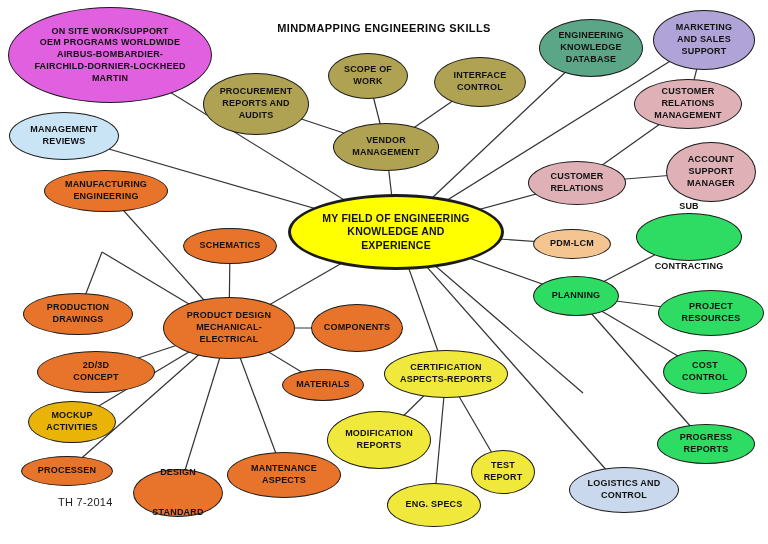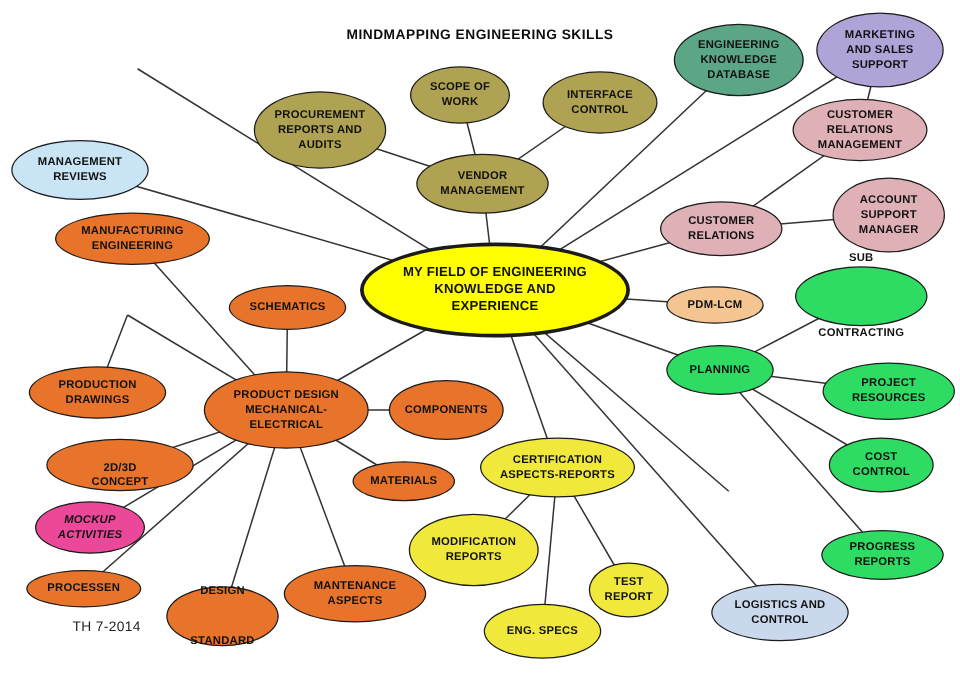--- a/index.html
+++ b/index.html
@@ -66,20 +66,27 @@
       <line x1="446" y1="374" x2="379" y2="440"></line>
       <line x1="446" y1="374" x2="503" y2="472"></line>
       <line x1="446" y1="374" x2="434" y2="505"></line>
     </svg>
   <div id="nodes">
       <div class="node" style="left: 288px; top: 194px; width: 216px; height: 76px; background: rgb(255, 255, 0); border-width: 3px; font-size: 10.5px;">
         <div>MY FIELD OF ENGINEERING</div>
         <div>KNOWLEDGE AND</div>
         <div>EXPERIENCE</div>
       </div>
+      <div class="node" style="left: 8px; top: 7px; width: 204px; height: 96px; background: rgb(224, 96, 224);">
+        <div>ON SITE WORK/SUPPORT</div>
+        <div>OEM PROGRAMS WORLDWIDE</div>
+        <div>AIRBUS-BOMBARDIER-</div>
+        <div>FAIRCHILD-DORNIER-LOCKHEED</div>
+        <div>MARTIN</div>
+      </div>
       <div class="node" style="left: 9px; top: 112px; width: 110px; height: 48px; background: rgb(201, 228, 245);">
         <div>MANAGEMENT</div>
         <div>REVIEWS</div>
       </div>
       <div class="node" style="left: 203px; top: 73px; width: 106px; height: 62px; background: rgb(175, 162, 82);">
         <div>PROCUREMENT</div>
         <div>REPORTS AND</div>
         <div>AUDITS</div>
       </div>
       <div class="node" style="left: 328px; top: 53px; width: 80px; height: 46px; background: rgb(175, 162, 82);">
@@ -145,25 +152,25 @@
         <div>CONTROL</div>
       </div>
       <div class="node" style="left: 44px; top: 170px; width: 124px; height: 42px; background: rgb(232, 115, 42);">
         <div>MANUFACTURING</div>
         <div>ENGINEERING</div>
       </div>
       <div class="node" style="left: 23px; top: 293px; width: 110px; height: 42px; background: rgb(232, 115, 42);">
         <div>PRODUCTION</div>
         <div>DRAWINGS</div>
       </div>
-      <div class="node" style="left: 37px; top: 351px; width: 118px; height: 42px; background: rgb(232, 115, 42); justify-content: flex-end;">
+      <div class="node" style="left: 37px; top: 351px; width: 118px; height: 42px; background: rgb(232, 115, 42);">
         <div>2D/3D</div>
         <div>CONCEPT</div>
       </div>
-      <div class="node" style="left: 28px; top: 401px; width: 88px; height: 42px; background: #ec4899; font-style: italic;">
+      <div class="node" style="left: 28px; top: 401px; width: 88px; height: 42px; background: #eab308;">
         <div>MOCKUP</div>
         <div>ACTIVITIES</div>
       </div>
       <div class="node" style="left: 21px; top: 456px; width: 92px; height: 30px; background: rgb(232, 115, 42);">
         <div>PROCESSEN</div>
       </div>
       <div class="node" style="left: 133px; top: 469px; width: 90px; height: 48px; background: rgb(232, 115, 42); gap: 28px;">
         <div>DESIGN</div>
         <div>STANDARD</div>
       </div>

